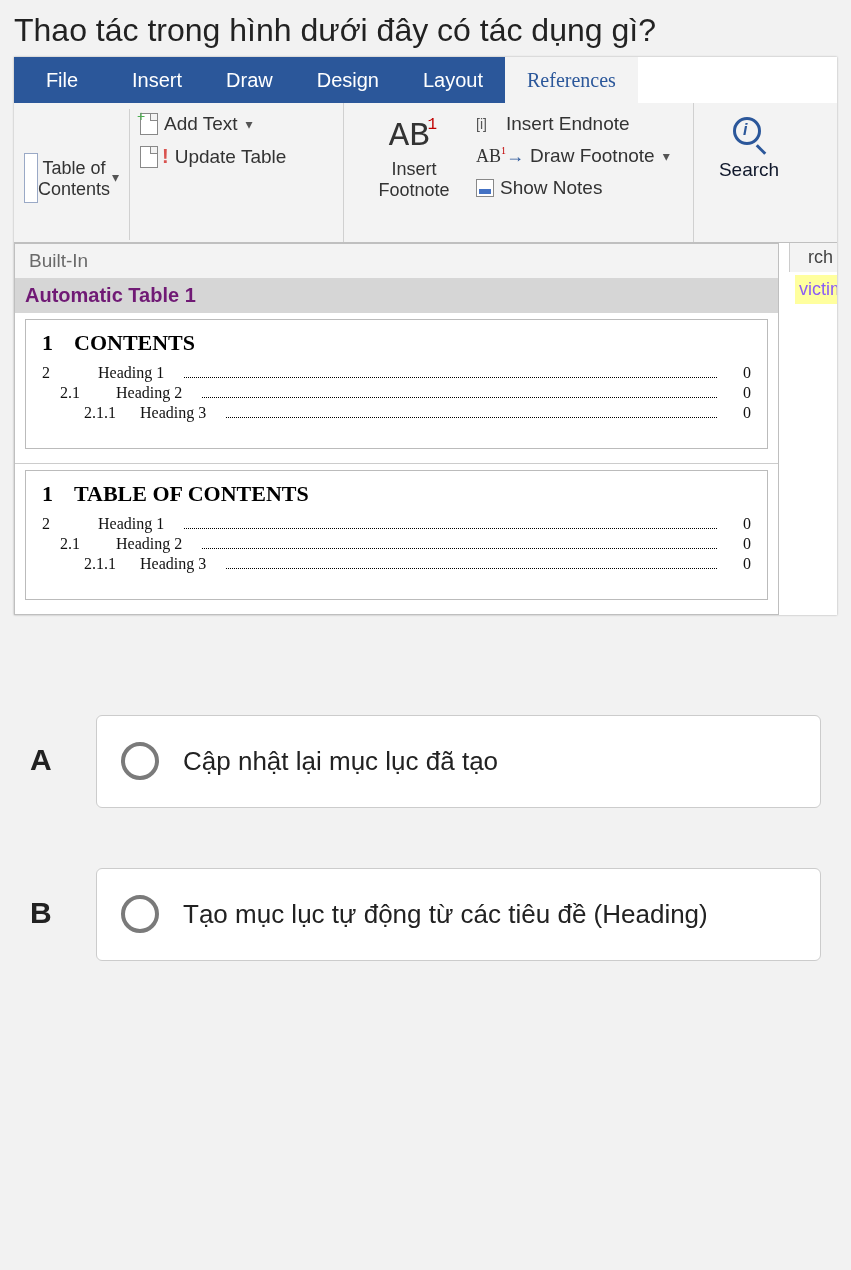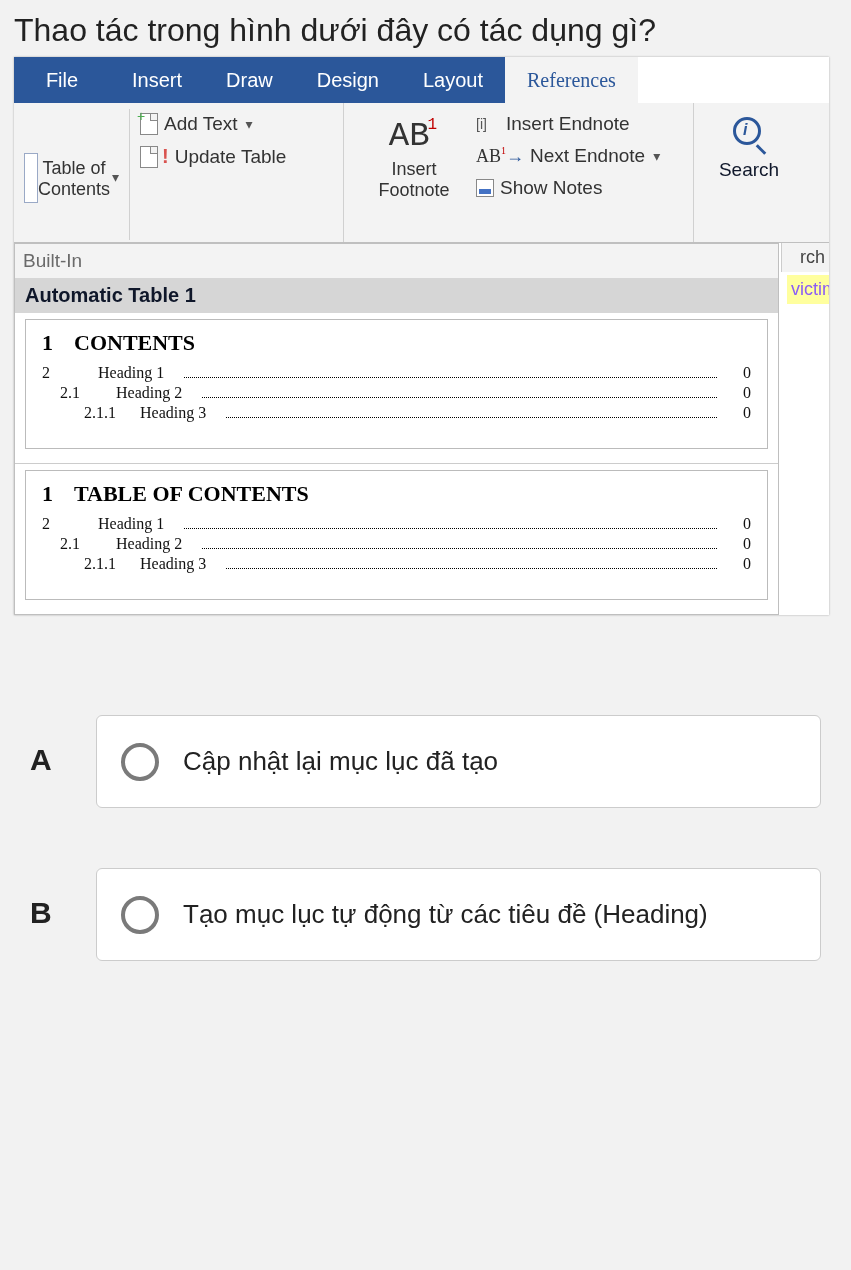--- a/index.html
+++ b/index.html
@@ -10,21 +10,21 @@
   }
   .question-area {
     background: #f2f2f2;
     padding: 12px 14px 8px 14px;
   }
   .question-text {
     font-size: 32px;
     color: #222;
   }
   .word-screenshot {
-    margin: 0 22px 20px 14px;
+    margin: 0 14px 20px 14px;
     background: #fff;
     box-shadow: 0 0 2px rgba(0,0,0,.3);
     position: relative;
     overflow: hidden;
   }
   
   .tabs {
     display: flex;
     height: 46px;
     font-size: 20px;
@@ -126,24 +126,24 @@
   
   .gallery {
     position:relative;
     border:1px solid #bfbfbf;
     background:#fff;
     margin: 0;
     width: 765px;
   }
   .gallery-hd {
     background:#f3f3f3; color:#6a6a6a;
-    font-size:19px; padding:6px 8px;
+    font-size:19px; padding:6px 14px;
   }
   .gallery-item-hd {
-    font-size:20px; font-weight:bold; color:#0f172a;
+    font-size:20px; font-weight:bold; color:#701a75;
     padding:6px 10px;
   }
   .sel { background:#d6d6d6; }
   .preview {
     margin:6px 10px 14px 10px;
     border:1px solid #bbb; background:#fff;
     padding:10px 16px 24px 16px;
     font-family:"Times New Roman",serif;
   }
   .pv-title { font-size:22px; font-weight:bold; display:flex; gap:14px; margin-bottom:8px;}
@@ -160,21 +160,21 @@
   .answer {
     display:flex; align-items:flex-start; gap:26px;
     margin-bottom: 60px;
   }
   .ans-letter {
     font-size:30px; font-weight:bold; color:#222;
     width:40px; padding-top:28px;
   }
   .ans-box {
     flex:1; background:#fff; border:1px solid #ccc; border-radius:6px;
-    padding:26px 24px; display:flex; align-items:center; gap:24px;
+    padding:26px 24px; display:flex; align-items:flex-start; gap:24px;
     font-size:26px; color:#222;
   }
   .radio {
     width:38px; height:38px; border:4px solid #7a7a7a; border-radius:50%;
     flex-shrink:0;
   }
   .ans-text { line-height:1.5; }
 </style>
 </head>
 <body>
@@ -224,21 +224,21 @@
         <span class="fn-label" style="white-space:pre-line;">Insert
 Footnote</span>
       </div>
       <div class="fn-side">
         <div class="toc-side-row">
           <span class="fn-icon-e">[i]</span>
           <span>Insert Endnote</span>
         </div>
         <div class="toc-side-row">
           <span class="fn-icon-n">AB<span class="sup2">1</span><span style="color:#2b579a;">→</span></span>
-          <span>Next Endnote</span>
+          <span>Draw Footnote</span>
           <span class="chev">▾</span>
         </div>
         <div class="toc-side-row">
           <span class="notes-icon"></span>
           <span>Show Notes</span>
         </div>
       </div>
     </div>
 
     <div class="group search">

